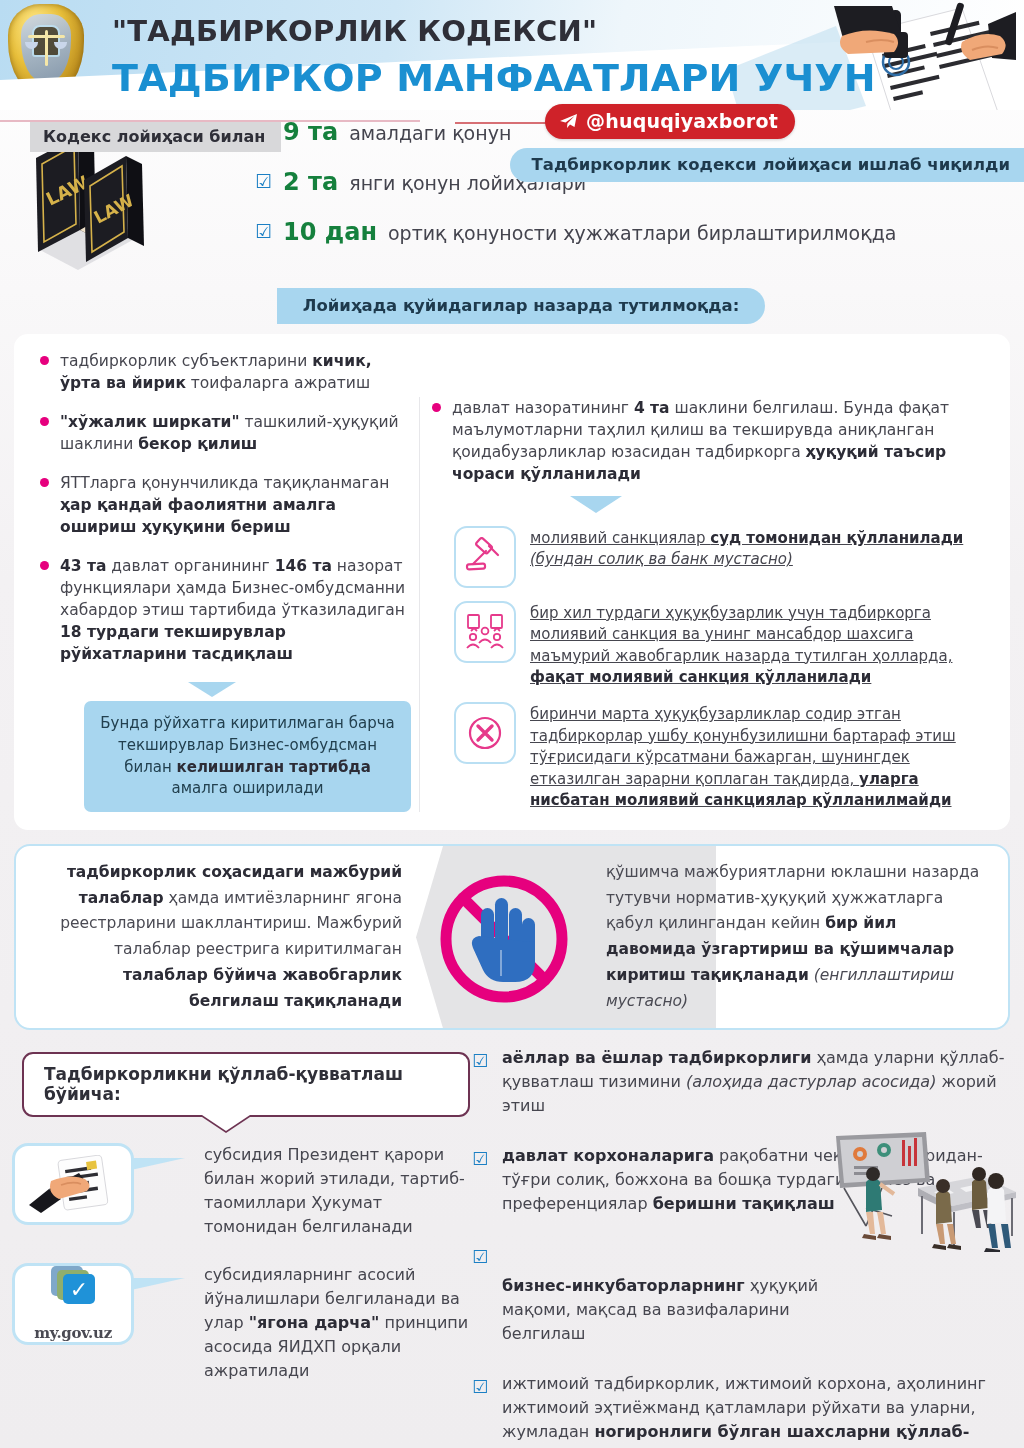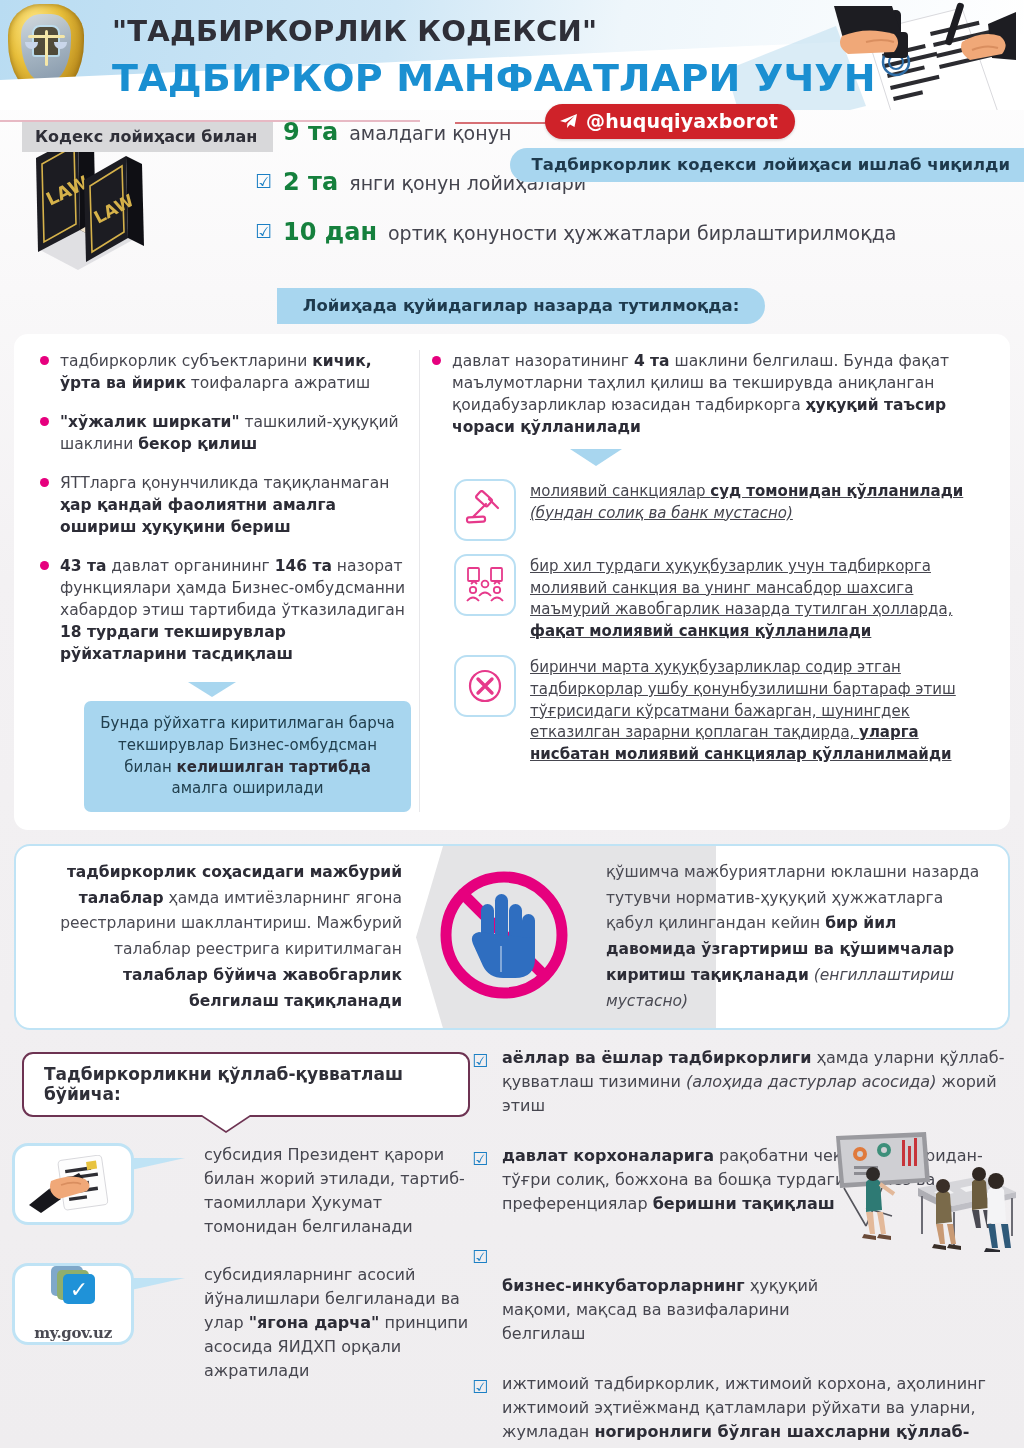--- a/index.html
+++ b/index.html
@@ -70,21 +70,21 @@
   .tg-badge{
     position:absolute; left:545px; top:104px; z-index:6;
     background:#cf2229; color:#fff; border-radius:22px;
     padding:6px 17px 7px 14px; display:flex; align-items:center; gap:8px;
     font-size:19px; font-weight:700; letter-spacing:.2px;
     box-shadow:0 1px 3px rgba(0,0,0,.18);
   }
   .tg-line{ position:absolute; left:455px; top:122px; width:95px; height:2px; background:#d76f74; z-index:5;}
 
   .label-gray{
-    position:absolute; left:22px; top:122px; z-index:5;
+    position:absolute; left:30px; top:122px; z-index:5;
     background:#d8d8da; color:#2f2f38; font-size:16px; font-weight:700;
     padding:5px 16px 6px 13px;
   }
   .pinkline{position:absolute;left:0;top:120px;width:420px;height:2px;background:#e7b9c4;z-index:4;}
 
   .banner-blue{
     position:absolute; right:0; top:148px; z-index:5;
     background:#a8d6ef; color:#1e3a4d; font-size:16.5px; font-weight:700;
     padding:7px 14px 8px 22px; border-radius:22px 0 0 22px;
   }
@@ -101,21 +101,21 @@
   
   .pill-banner{
     display:inline-block; background:#a8d6ef; color:#1e3a4d;
     font-size:16.5px; font-weight:700; padding:8px 26px 9px 26px;
     border-radius:0 22px 22px 0; margin-left:18px;
   }
 
   
   .card-main{
     margin:10px 14px 0 14px; background:#fff; border-radius:14px;
-    display:flex; padding:16px 10px 18px 10px; position:relative;
+    display:flex; padding:16px 10px 18px 10px; position:relative;align-items:flex-end;
   }
   .col-left{ width:395px; padding:0 8px 0 14px; }
   .col-right{ flex:1; padding:0 10px 0 10px; border-left:1px solid #e7e7ea; }
 
   ul.bul{ list-style:none; }
   ul.bul > li{ position:relative; padding-left:22px; margin-bottom:17px; font-size:15.5px; line-height:1.42; color:#46464f;}
   ul.bul > li::before{
     content:""; position:absolute; left:2px; top:6px; width:9px; height:9px;
     border-radius:50%; background:#e6007e;
   }
@@ -136,21 +136,21 @@
   .icard{ display:flex; gap:14px; margin:13px 0 0 24px; align-items:flex-start; }
   .icard .ibox{
     flex:0 0 auto; width:62px; height:62px; border:2.5px solid #b9dff3; border-radius:13px;
     background:#fff; display:flex; align-items:center; justify-content:center;
   }
   .icard .itxt{ font-size:15px; line-height:1.44; color:#46464f; padding-top:2px;text-decoration:underline;}
 
   
   .band{
     margin:14px 14px 0 14px; background:#fff; border:2px solid #bfe3f5;
-    border-radius:16px; display:flex; align-items:flex-start; padding:14px 8px; position:relative; overflow:hidden;
+    border-radius:16px; display:flex; align-items:flex-end; padding:14px 8px; position:relative; overflow:hidden;
   }
   .band .chev{
     position:absolute; left:400px; top:0; width:300px; height:100%;
     background:#e4e4e6; clip-path: polygon(9% 0,100% 0,100% 100%,9% 100%, 0% 50%);
     z-index:0;
   }
   .band .bl{ width:392px; text-align:right; padding:0 14px 0 20px; font-size:15.5px; line-height:1.66; color:#4a4a53; z-index:2;}
   .band .bm{ width:176px; display:flex; align-items:center; justify-content:center; z-index:2;}
   .band .br{ flex:1; padding:0 18px 0 14px; font-size:15.5px; line-height:1.66; color:#4a4a53; z-index:2;}
 

